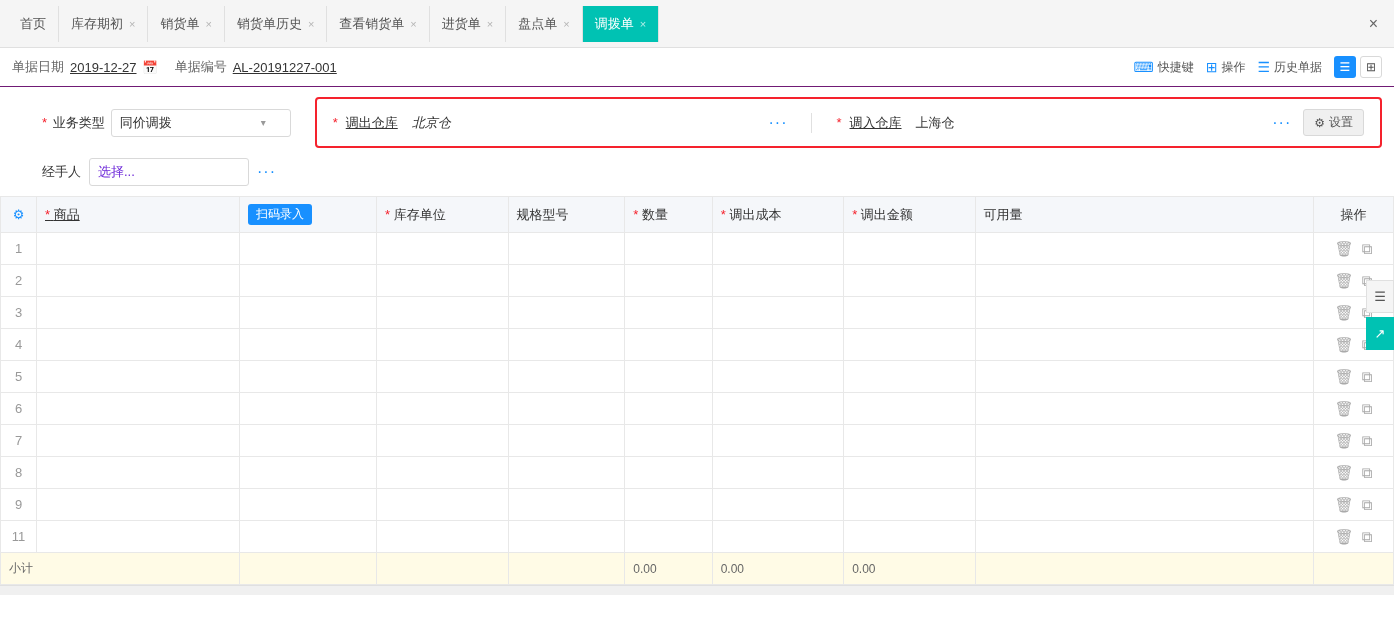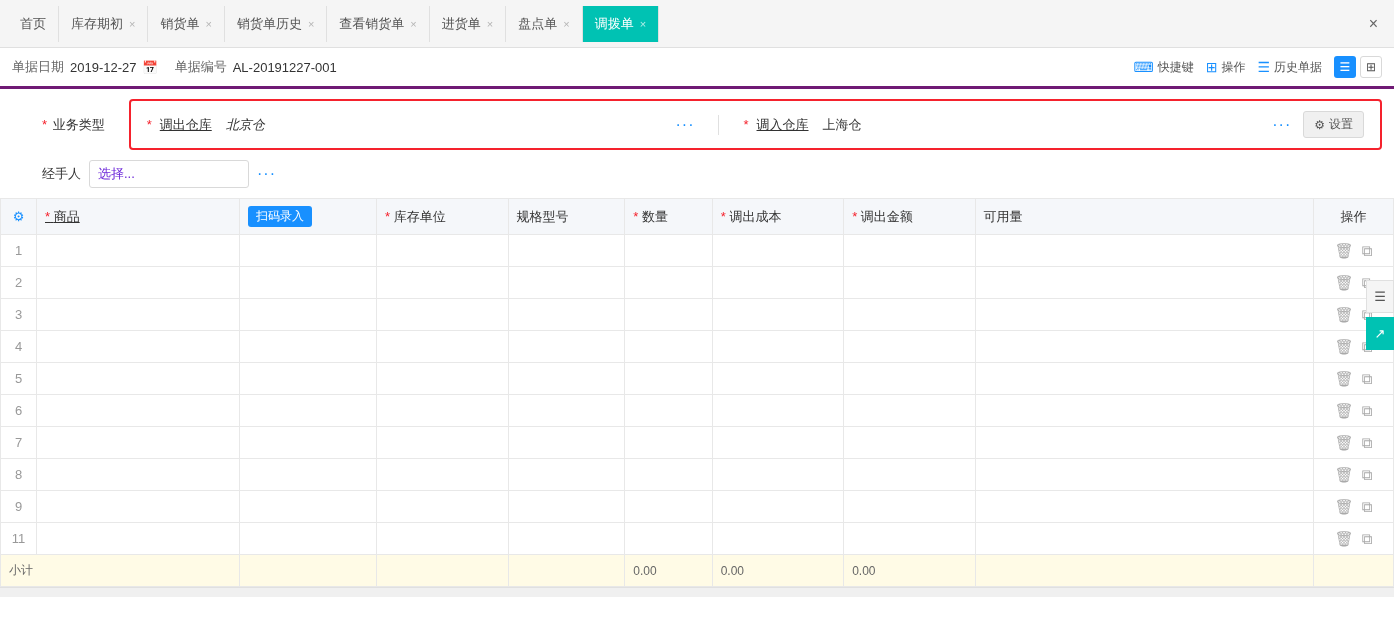--- a/index.html
+++ b/index.html
@@ -19,25 +19,25 @@
       margin-left: 6px; font-size: 11px; cursor: pointer; opacity: 0.7;
     }
     .tab-item.active .close-btn { color: #fff; }
     .tab-item:not(.active) .close-btn { color: #999; }
     .tab-bar-close {
       margin-left: auto; font-size: 16px; cursor: pointer; color: #666; padding: 0 8px;
     }
 
     
     .toolbar {
-      display: flex; align-items: center; padding: 8px 12px; border-bottom: 3px solid #701a75; gap: 16px; background: #fff;
+      display: flex; align-items: center; padding: 8px 12px; border-bottom: 1px solid #701a75; gap: 16px; background: #fff;
     }
     .toolbar-item { display: flex; align-items: center; gap: 6px; font-size: 13px; color: #333; }
     .toolbar-item .label { color: #666; }
-    .toolbar-item .value { color: #333; font-weight: 500; }
+    .toolbar-item .value { color: #333; font-weight: 500; text-decoration: underline; }
     .toolbar-item .cal-icon { color: #1890ff; cursor: pointer; }
     .toolbar-right { margin-left: auto; display: flex; align-items: center; gap: 12px; }
     .toolbar-btn { display: flex; align-items: center; gap: 4px; cursor: pointer; color: #555; font-size: 12px; }
 
     
     .form-area {
       padding: 10px 12px; display: flex; flex-direction: column; gap: 10px; background: #fff; margin-left: 30px;
     }
     .form-row { display: flex; align-items: center; gap: 8px; }
     .form-row .field-group { display: flex; align-items: center; gap: 6px; }
@@ -164,20 +164,24 @@
   </div>
 
   <div class="form-area">
     <div class="form-row">
 
       <div class="field-group">
         <span>
           <span class="required-mark">*</span>
           <span>业务类型</span>
         </span>
+        <div class="form-select" style="min-width:180px;">
+          <span>同价调拨</span>
+          <span class="arrow">▾</span>
+        </div>
       </div>
 
       <div class="warehouse-box">
         <div class="warehouse-field">
           <span class="required-mark">*</span>
           <span class="wh-label">调出仓库</span>
           <span class="wh-value" style="margin-left:8px;font-style:italic;">北京仓</span>
           <span class="ellipsis-btn" style="margin-left:auto;">···</span>
         </div>
         <div class="warehouse-divider"></div>

